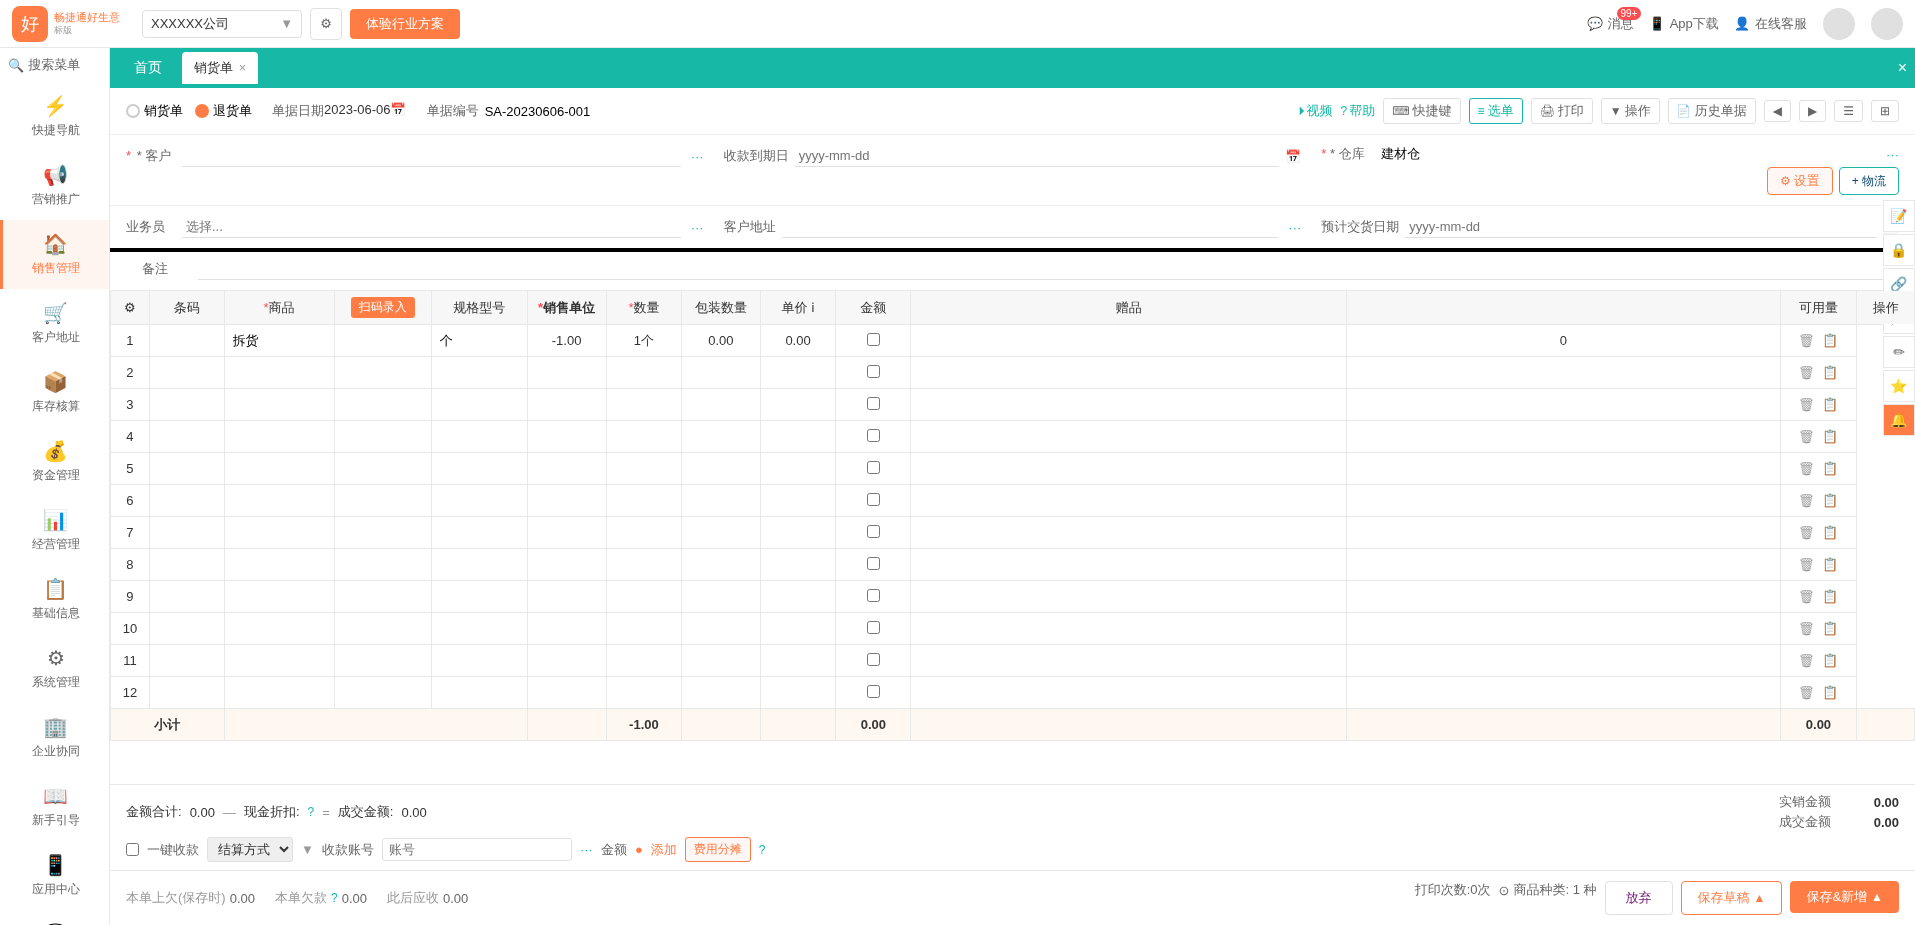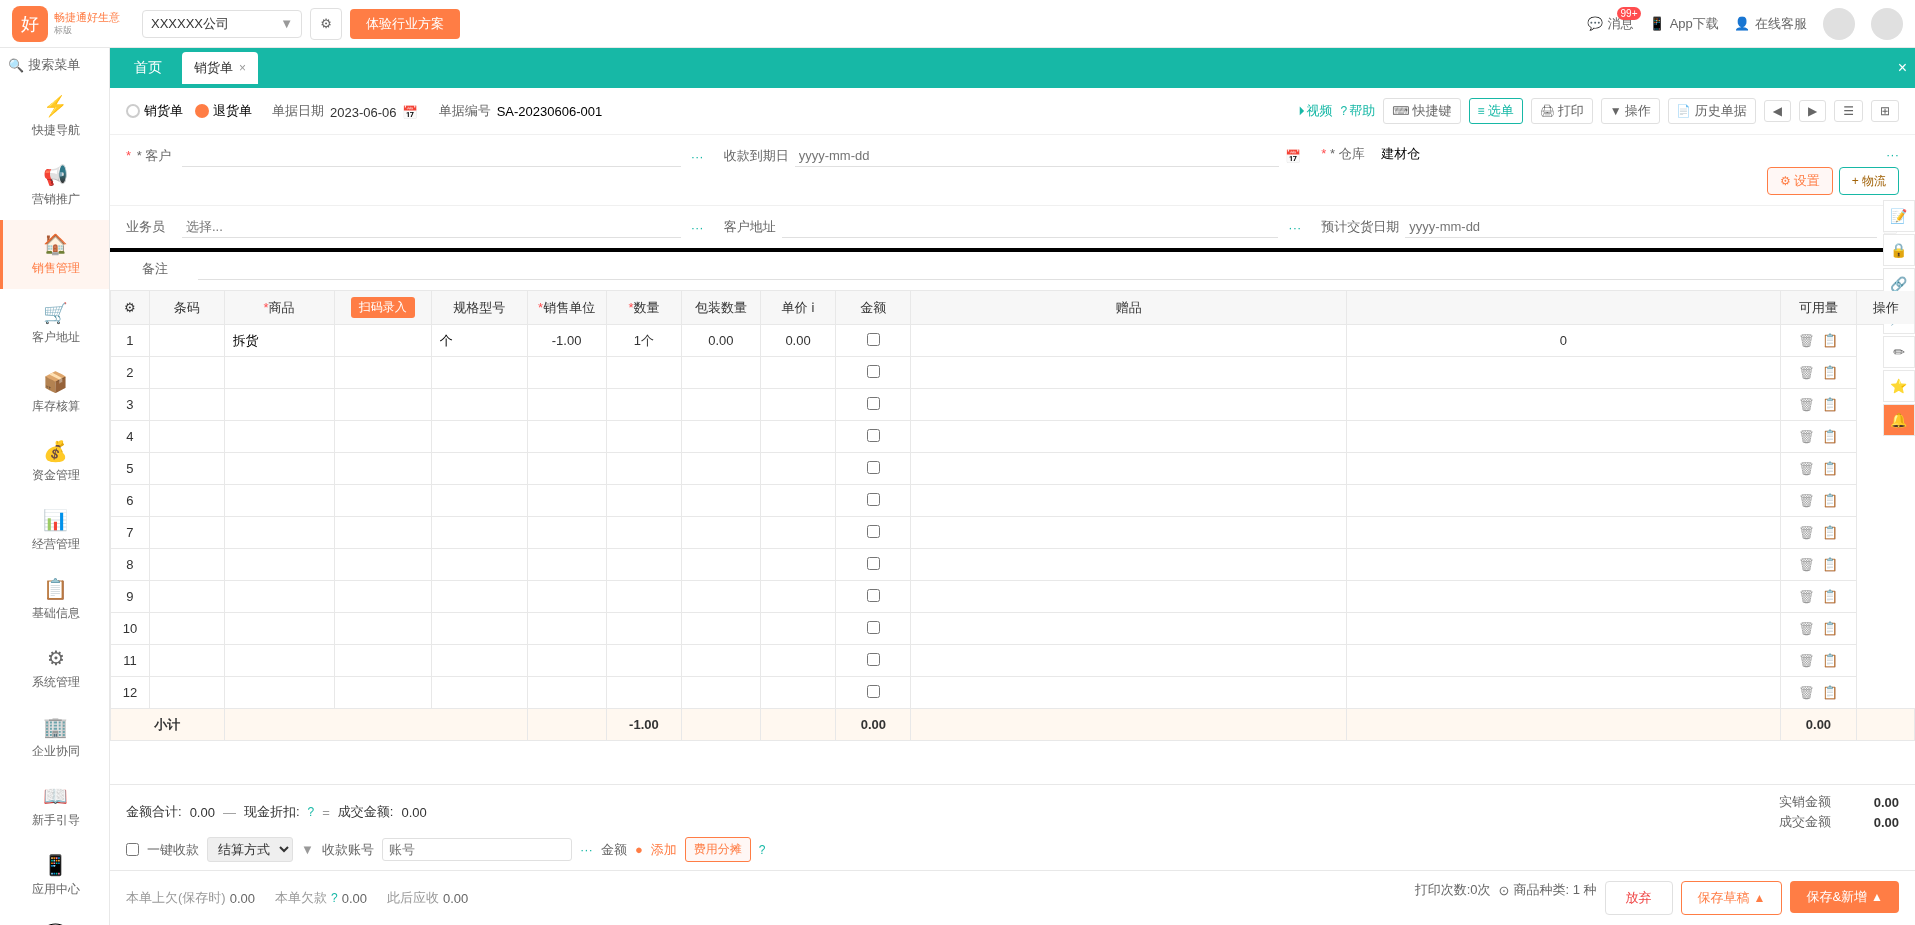--- a/index.html
+++ b/index.html
@@ -149,21 +149,21 @@
       border-bottom: 1px solid #f0f0f0;
       gap: 20px;
     }
     .radio-group { display: flex; gap: 12px; align-items: center; }
     .radio-item { display: flex; align-items: center; gap: 4px; cursor: pointer; }
     .radio-circle {
       width: 14px; height: 14px; border-radius: 50%;
       border: 2px solid #ccc;
     }
     .radio-circle.checked { border-color: #ff7d45; background: #ff7d45; }
-    .date-field { display: flex; align-items: flex-end; gap: 6px; color: #333; }
+    .date-field { display: flex; align-items: flex-start; color: #333; }
     .date-label { color: #666; }
     .doc-no { display: flex; align-items: center; gap: 6px; }
     .form-top-actions {
       margin-left: auto;
       display: flex; align-items: center; gap: 8px;
     }
     .action-link { color: #17b8a6; cursor: pointer; font-size: 12px; display: flex; align-items: center; gap: 2px; }
     .action-btn-small {
       border: 1px solid #e0e0e0; background: #fff;
       color: #666; padding: 3px 8px; border-radius: 3px;
@@ -178,21 +178,21 @@
     }
     .field-dots { color: #17b8a6; cursor: pointer; margin-left: 4px; }
     .field-calendar { color: #17b8a6; cursor: pointer; }
     .action-setting-btn {
       background: #fff7f5; color: #ff7d45;
       border: 1px solid #ff7d45; border-radius: 4px;
       padding: 4px 12px; cursor: pointer; font-size: 12px;
       display: flex; align-items: center; gap: 3px;
     }
     .action-logistics-btn {
-      background: #fff; color: #a16207;
+      background: #fff; color: #0c4a6e;
       border: 1px solid #17b8a6; border-radius: 4px;
       padding: 4px 12px; cursor: pointer; font-size: 12px;
       display: flex; align-items: center; gap: 3px;
     }
     .remarks-row {
       padding: 6px 16px 10px;
       display: flex; align-items: center; gap: 6px;
       background: #fff;
       margin-left: 16px;
     }
@@ -277,21 +277,21 @@
       flex-shrink: 0;
     }
     .footer-stats { display: flex; gap: 20px; align-items: center; }
     .footer-stat { display: flex; align-items: center; gap: 4px; color: #666; }
     .footer-stat-label { color: #999; }
     .footer-actions { margin-left: auto; display: flex; gap: 8px; align-items: flex-start; }
     .print-info { color: #666; }
     .category-info { display: flex; align-items: center; gap: 4px; color: #666; cursor: pointer; }
     .btn-discard {
       border: 1px solid #e0e0e0; background: #fff;
-      color: #ef4444; padding: 7px 20px; border-radius: 4px;
+      color: #701a75; padding: 7px 20px; border-radius: 4px;
       cursor: pointer; font-size: 13px;
     }
     .btn-save-draft {
       background: #fff; color: #ff7d45;
       border: 1px solid #ff7d45; border-radius: 4px;
       padding: 7px 16px; cursor: pointer; font-size: 13px;
       display: flex; align-items: center; gap: 4px;
     }
     .btn-save-new {
       background: #ff7d45; color: #fff;
@@ -524,21 +524,21 @@
 
     <div class="table-container">
       <table class="data-table">
         <thead>
           <tr>
             <th style="width:40px;">⚙</th>
             <th style="width:80px;">条码</th>
             <th style="width:120px;padding-left:8px;"><span class="th-required">*</span>商品</th>
             <th style="width:90px;"><button class="scan-btn">扫码录入</button></th>
             <th style="width:100px;">规格型号</th>
-            <th style="width:80px;"><span class="th-required">*</span>销售单位</th>
+            <th style="width:80px;font-weight:bold;"><span class="th-required">*</span>销售单位</th>
             <th style="width:80px;"><span class="th-required">*</span>数量</th>
             <th style="width:80px;">包装数量</th>
             <th style="width:80px;">单价 ℹ</th>
             <th style="width:80px;">金额</th>
             <th style="width:50px;">赠品</th>
             <th style="width:500px;"></th>
             <th style="width:80px;">可用量</th>
             <th style="width:60px;">操作</th>
           </tr>
         </thead>

